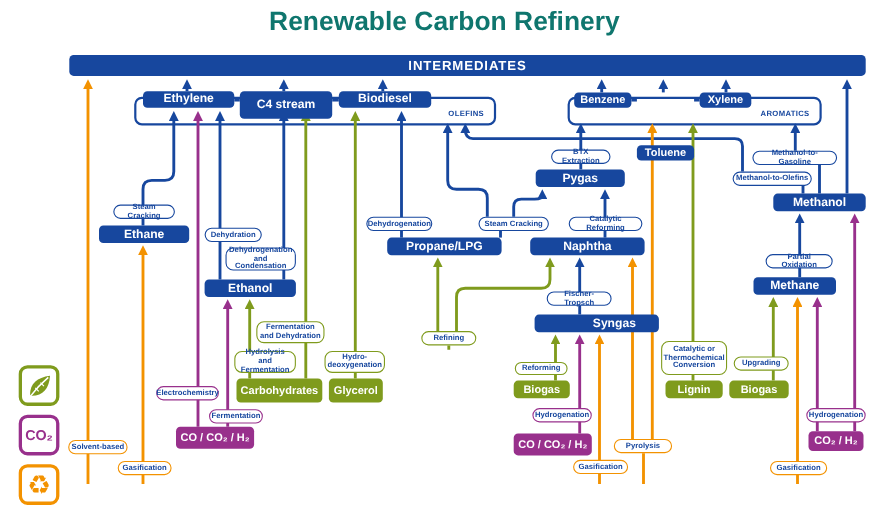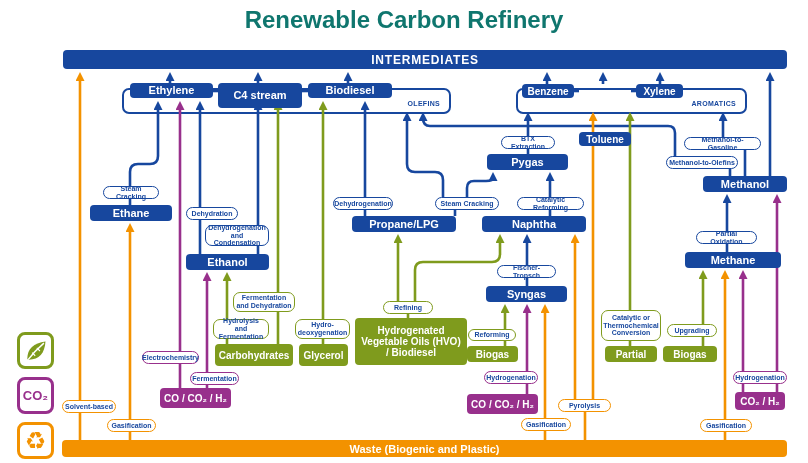--- a/index.html
+++ b/index.html
@@ -40,21 +40,20 @@
   .fB{fill:var(--blue);} .fO{fill:var(--orange);} .fP{fill:var(--purple);} .fG{fill:var(--olive);}
 </style>
 </head>
 <body>
 
 <div id="canvas">
 
   <div class="title">Renewable Carbon Refinery</div>
 
   <div class="bar blue" style="left:63px;top:50px;width:724px;height:19px;">INTERMEDIATES</div>
-  <div class="bar orange" style="left:62px;top:440px;width:725px;height:17px;">Waste (Biogenic and Plastic)</div>
 
   <div class="grp" style="left:122px;top:88px;width:325px;height:22px;">
     <span class="gl">OLEFINS</span>
   </div>
   <div class="grp" style="left:516px;top:88px;width:227px;height:22px;">
     <span class="gl">AROMATICS</span>
   </div>
 
   <svg id="wires" width="808" height="463">
     <defs>
@@ -128,29 +127,28 @@
   <div class="pbox" style="left:218px;top:83px;width:84px;height:25px;">C4 stream</div>
   <div class="pbox" style="left:308px;top:83px;width:84px;height:15px;">Biodiesel</div>
   <div class="pbox sm" style="left:522px;top:84px;width:52px;height:14px;">Benzene</div>
   <div class="pbox sm" style="left:579px;top:84px;width:52px;height:14px;margin-top:48px;">Toluene</div>
   <div class="pbox sm" style="left:636px;top:84px;width:47px;height:14px;">Xylene</div>
   <div class="pbox" style="left:90px;top:205px;width:82px;height:16px;">Ethane</div>
   <div class="pbox" style="left:186px;top:254px;width:83px;height:16px;">Ethanol</div>
   <div class="pbox" style="left:352px;top:216px;width:104px;height:16px;">Propane/LPG</div>
   <div class="pbox" style="left:482px;top:216px;width:104px;height:16px;">Naphtha</div>
   <div class="pbox" style="left:487px;top:154px;width:81px;height:16px;">Pygas</div>
-  <div class="pbox" style="left:486px;top:286px;width:81px;height:16px;">Syngas</div>
+  <div class="pbox" style="left:486px;top:286px;width:81px;height:16px;padding-left:32px;">Syngas</div>
   <div class="pbox" style="left:703px;top:176px;width:84px;height:16px;">Methanol</div>
-  <div class="pbox" style="left:685px;top:252px;width:96px;height:16px;">Methane</div>
+  <div class="pbox" style="left:685px;top:252px;width:75px;height:16px;">Methane</div>
 
   <div class="gbox" style="left:215px;top:344px;width:78px;height:22px;">Carbohydrates</div>
   <div class="gbox" style="left:299px;top:344px;width:49px;height:22px;">Glycerol</div>
-  <div class="gbox" style="left:355px;top:318px;width:104px;height:47px;padding:0 4px;">Hydrogenated Vegetable Oils (HVO) / Biodiesel</div>
   <div class="gbox" style="left:467px;top:346px;width:51px;height:16px;">Biogas</div>
-  <div class="gbox" style="left:605px;top:346px;width:52px;height:16px;">Partial</div>
+  <div class="gbox" style="left:605px;top:346px;width:52px;height:16px;">Lignin</div>
   <div class="gbox" style="left:663px;top:346px;width:54px;height:16px;">Biogas</div>
 
   <div class="vbox" style="left:160px;top:388px;width:71px;height:20px;">CO / CO₂ / H₂</div>
   <div class="vbox" style="left:467px;top:394px;width:71px;height:20px;">CO / CO₂ / H₂</div>
   <div class="vbox" style="left:735px;top:392px;width:50px;height:18px;">CO₂ / H₂</div>
 
   <div class="lbl b" style="left:103px;top:186px;width:56px;height:13px;">Steam Cracking</div>
   <div class="lbl b" style="left:186px;top:207px;width:52px;height:13px;">Dehydration</div>
   <div class="lbl b" style="left:205px;top:225px;width:64px;height:21px;">Dehydrogenation and Condensation</div>
   <div class="lbl b" style="left:333px;top:197px;width:60px;height:13px;">Dehydrogenation</div>

